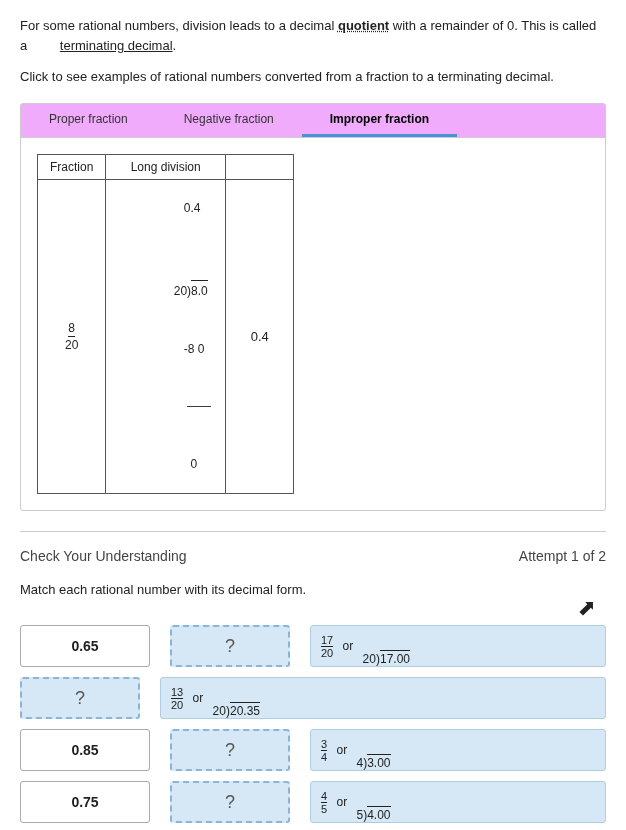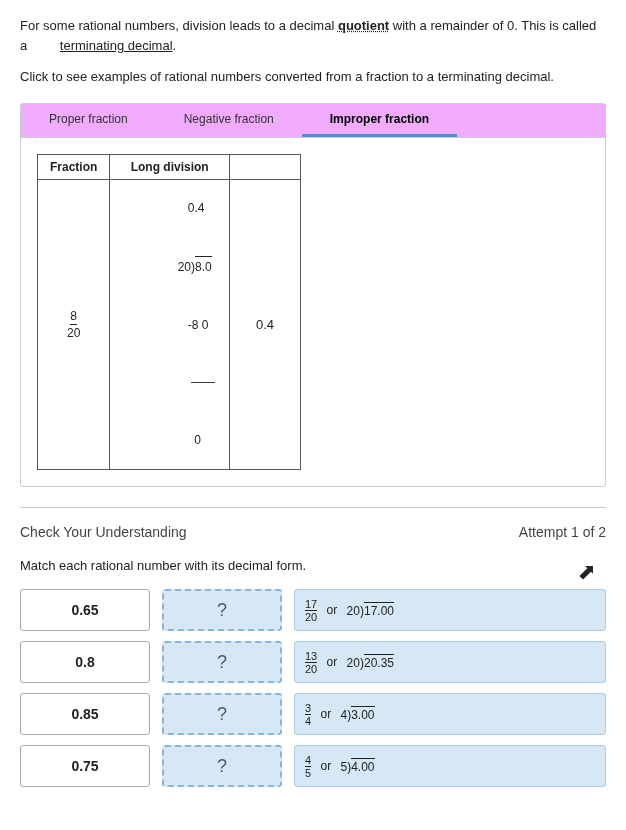--- a/index.html
+++ b/index.html
@@ -51,21 +51,21 @@
     }
     .fraction-table {
       border: 1px solid #555;
       border-collapse: collapse;
       background: #fff;
     }
     .fraction-table th {
       border: 1px solid #555;
       padding: 5px 12px;
       font-size: 12px;
-      font-weight: bold;
+      font-weight: normal;
       text-align: center;
       background: #fff;
     }
     .fraction-table td {
       border: 1px solid #555;
       padding: 0 14px;
       text-align: center;
       vertical-align: middle;
       font-size: 13px;
     }
@@ -92,32 +92,32 @@
     }
     .check-header {
       display: flex;
       justify-content: space-between;
       margin-bottom: 18px;
       font-size: 14px;
       color: #444;
     }
     .match-instruction {
       font-size: 13px;
-      margin-bottom: 16px;
+      margin-bottom: 28px;
       color: #222;
     }
     .match-rows {
       display: flex;
       flex-direction: column;
       gap: 10px;
     }
     .match-row {
       display: flex;
       align-items: center;
-      gap: 12px;
+      gap: 20px;
     }
     .decimal-box {
       width: 130px;
       height: 42px;
       border: 1.5px solid #aaa;
       border-radius: 3px;
       display: flex;
       align-items: center;
       justify-content: center;
       font-size: 14px;
@@ -160,20 +160,21 @@
     }
     .frac-inline .fn { border-bottom: 1px solid #222; }
     .long-div-inline {
       font-size: 12px;
       white-space: nowrap;
     }
     .overbar {
       display: inline-block;
       border-top: 1px solid #222;
       padding-top: 1px;
+      margin-top: 24px;
     }
     .check-area { position: relative; }
   </style>
 </head>
 <body>
 
 <div class="intro-text">
   <span>For some rational numbers, division leads to a decimal </span><span class="bold-word underline-dotted">quotient</span><span> with a remainder of 0. This is called a </span><span class="underline-solid">terminating decimal</span><span>.</span>
 </div>
 
@@ -256,23 +257,20 @@
           <span>20</span>
         </span>
         <span>&nbsp;or&nbsp;</span>
         <span class="long-div-inline">
           <span>20</span>)<span class="overbar"><span>17.00</span></span>
         </span>
       </div>
     </div>
 
     <div class="match-row">
-      <div class="decimal-box">
-        <span>0.8</span>
-      </div>
       <div class="question-box">
         <span>?</span>
       </div>
       <div class="fraction-option">
         <span class="frac-inline">
           <span class="fn">13</span>
           <span>20</span>
         </span>
         <span>&nbsp;or&nbsp;</span>
         <span class="long-div-inline">

